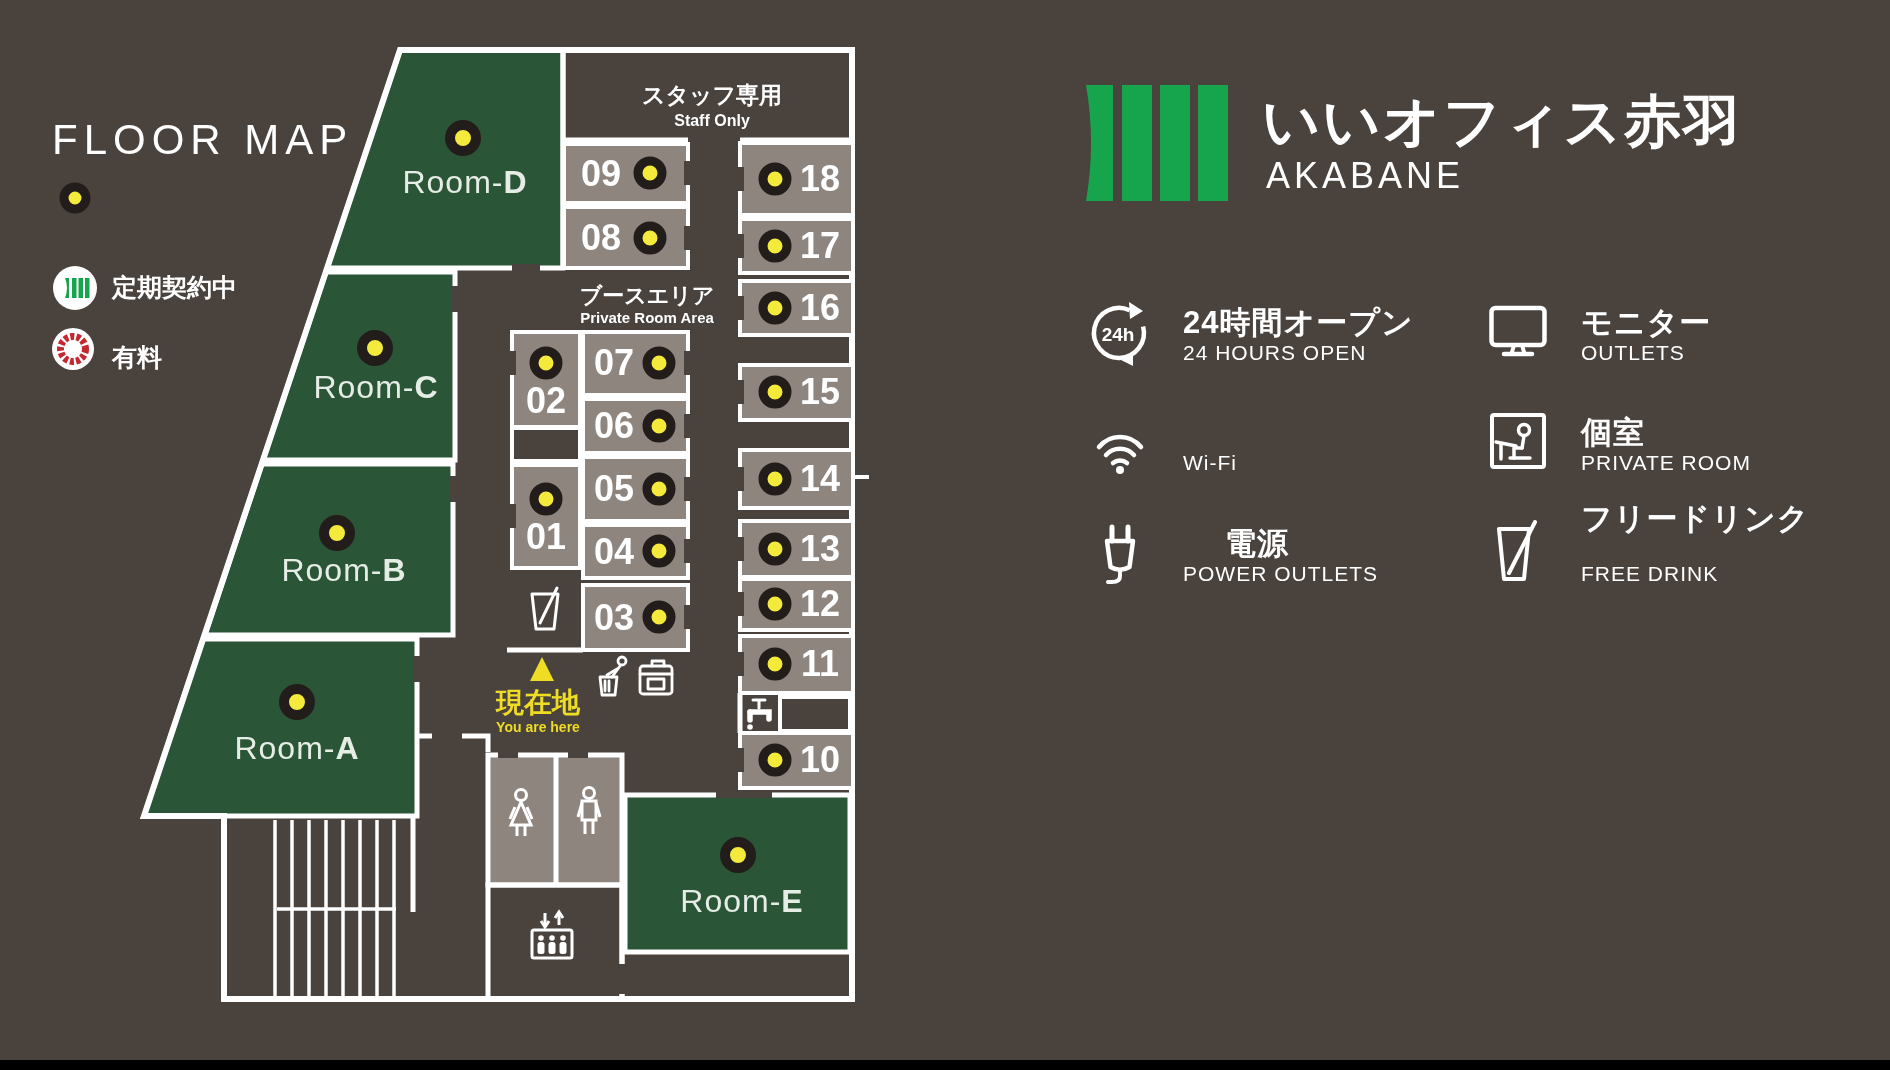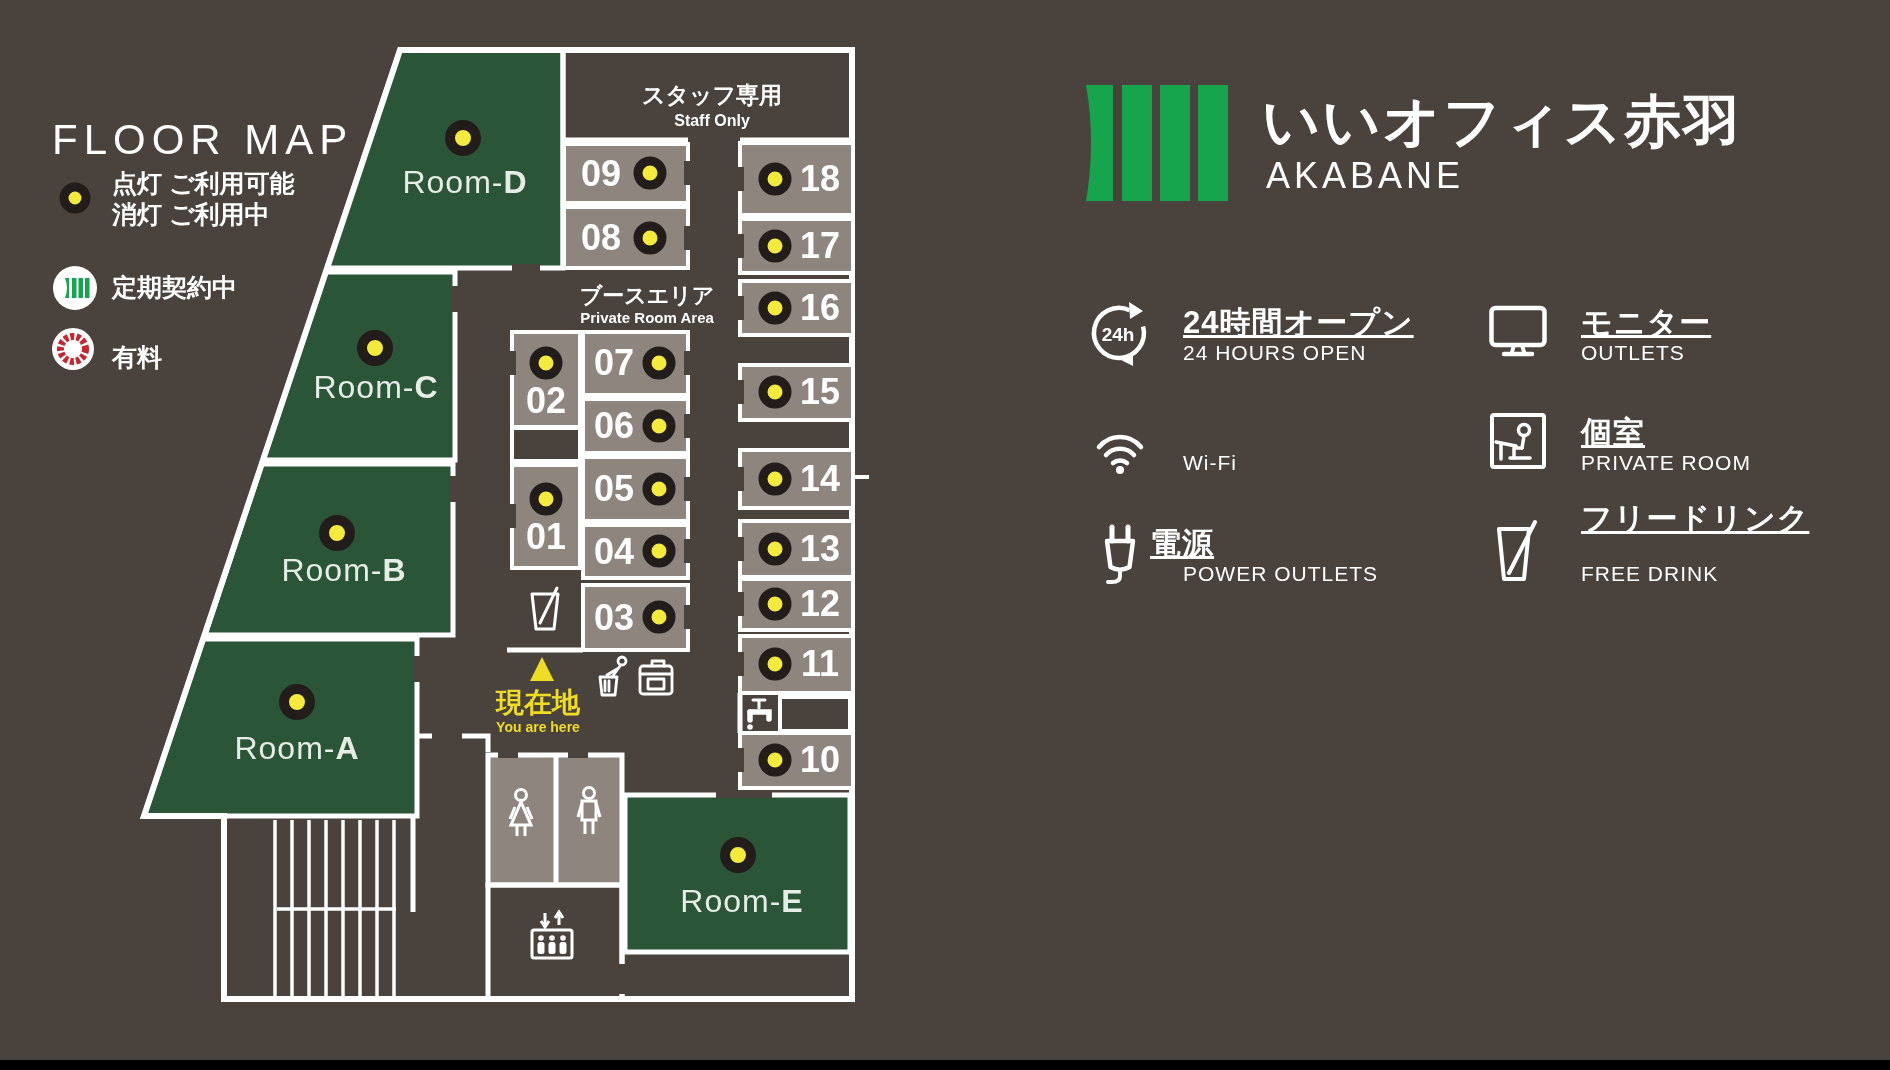--- a/index.html
+++ b/index.html
@@ -7,21 +7,21 @@
          font-family:"Liberation Sans", sans-serif;}
   .abs{position:absolute;}
   #floor-title{left:52px;top:72px;font-size:42px;letter-spacing:6px;color:#ffffff;font-weight:400;margin-top:44px;}
   .legend-text{color:#ffffff;font-weight:bold;font-size:25px;line-height:31px;}
   #legend-status-text{left:112px;top:168px;}
   #legend-contract-text{left:112px;top:272px;}
   #legend-charged-text{left:112px;top:332px;margin-top:10px;}
   .legend-icon{position:absolute;}
   #brand-jp{left:1262px;top:84px;font-size:57px;font-weight:bold;color:#ffffff;letter-spacing:2px;}
   #brand-en{left:1266px;top:155px;font-size:36px;color:#ffffff;letter-spacing:4px;font-weight:400;}
-  .amenity-jp{position:absolute;font-size:31px;font-weight:bold;color:#ffffff;letter-spacing:1px;text-decoration:underline;}
+  .amenity-jp{position:absolute;font-size:31px;font-weight:bold;color:#ffffff;letter-spacing:1px;}
   .amenity-en{position:absolute;font-size:21px;color:#ffffff;letter-spacing:1px;}
   #bottom-bar{left:0;bottom:0;width:100%;height:10px;background:#000000;}
   svg text{font-family:"Liberation Sans", sans-serif;}
   .booth-num{font-size:36px;font-weight:bold;fill:#ffffff;text-anchor:middle;}
   .room-label{font-size:32px;fill:#e6ede6;text-anchor:middle;letter-spacing:1px;}
   .area-jp{fill:#ffffff;font-weight:bold;text-anchor:middle;}
   .here-txt{fill:#eedc25;font-weight:bold;text-anchor:middle;}
 </style>
 </head>
 <body>
@@ -287,24 +287,20 @@
         <path d="M652 666 V661 H664 V666"></path>
       </g>
     </g>
   </svg>
 
   <div id="floor-title" class="abs">FLOOR MAP</div>
 
   <svg class="legend-icon" style="left:56px;top:179px" width="38" height="38">
     <circle cx="19" cy="19" r="11" fill="#f4ea3c" stroke="#221d1a" stroke-width="9"></circle>
   </svg>
-  <div id="legend-status-text" class="abs legend-text">
-    <div>点灯 ご利用可能</div>
-    <div>消灯 ご利用中</div>
-  </div>
 
   <svg class="legend-icon" style="left:52px;top:265px" width="46" height="46">
     <circle cx="23" cy="23" r="22" fill="#ffffff"></circle>
     <path d="M13 13 Q17 23 13 33 L17 33 L17 13 Z" fill="#16a54c"></path>
     <rect x="20" y="13" width="4.5" height="20" fill="#16a54c"></rect>
     <rect x="26.5" y="13" width="4.5" height="20" fill="#16a54c"></rect>
     <rect x="33" y="13" width="4.5" height="20" fill="#16a54c"></rect>
   </svg>
   <div id="legend-contract-text" class="abs legend-text">定期契約中</div>
 
@@ -343,21 +339,21 @@
   <div class="amenity-en" style="left:1183px;top:451px">Wi-Fi</div>
 
   <svg class="abs" style="left:1085px;top:517px" width="70" height="70">
     <g stroke="#ffffff" fill="none" stroke-linecap="round" stroke-linejoin="round">
       <path d="M27 10 V24" stroke-width="5"></path>
       <path d="M43 10 V24" stroke-width="5"></path>
       <path d="M22 24 H48 L44.5 50 Q35 55.5 25.5 50 Z" stroke-width="4.5"></path>
       <path d="M35 54 V59 Q35 65 27 65 H23" stroke-width="4"></path>
     </g>
   </svg>
-  <div class="amenity-jp" style="left:1150px;top:523px">電源</div>
+  <div class="amenity-jp" style="left:1225px;top:523px">電源</div>
   <div class="amenity-en" style="left:1183px;top:562px">POWER OUTLETS</div>
 
   <svg class="abs" style="left:1483px;top:296px" width="70" height="70">
     <g stroke="#ffffff" fill="none" stroke-linecap="round">
       <rect x="8.5" y="12" width="53" height="37" rx="4" stroke-width="4.5"></rect>
       <path d="M31 49 L29 56" stroke-width="4"></path>
       <path d="M39 49 L41 56" stroke-width="4"></path>
       <path d="M21 58 H49" stroke-width="4.5"></path>
     </g>
   </svg>

